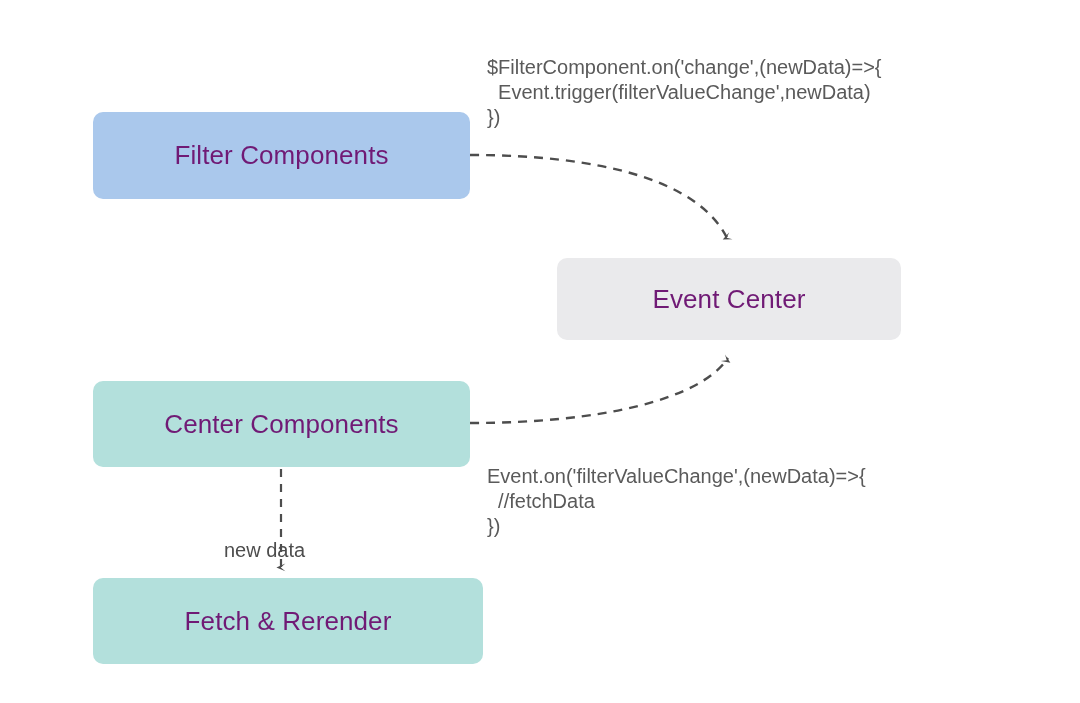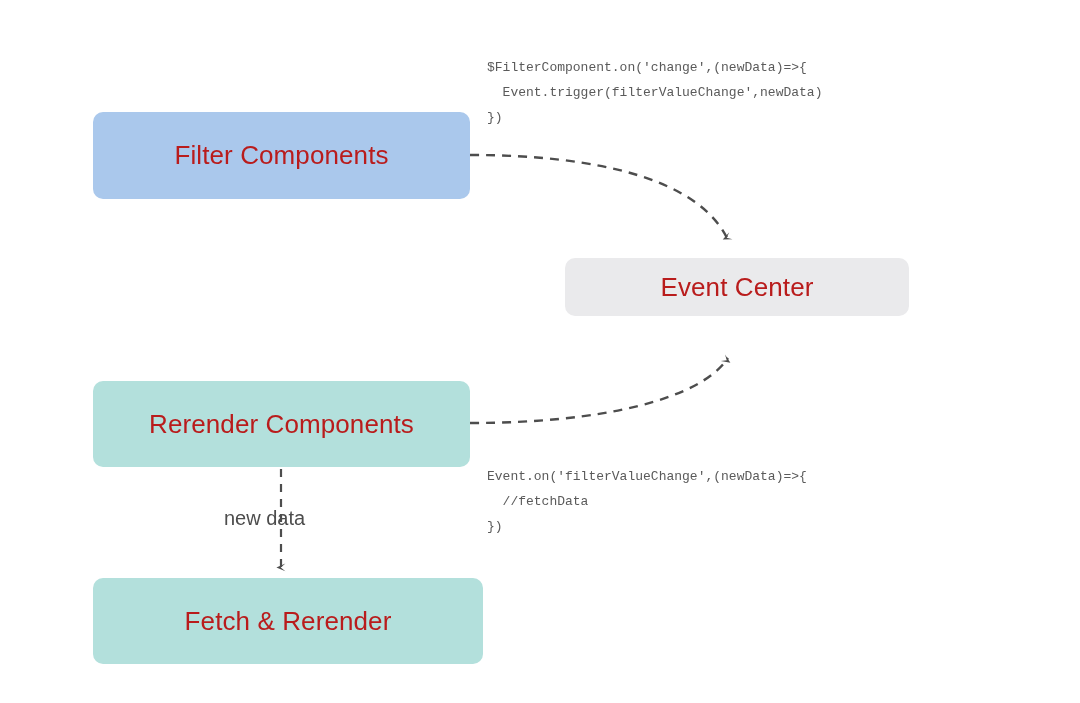--- a/index.html
+++ b/index.html
@@ -26,21 +26,21 @@
   .node {
     position: absolute;
     box-sizing: border-box;
     display: flex;
     align-items: center;
     justify-content: center;
     border-radius: 10px;
     font-family: "Liberation Sans", sans-serif;
     font-size: 26px;
     font-weight: 400;
-    color: #b91c1c;
+    color: #701a75;
     letter-spacing: 0.1px;
     white-space: nowrap;
     user-select: none;
   }
 
   #node-filter {
     left: 93px;
     top: 112px;
     width: 377px;
     height: 87px;
@@ -60,29 +60,28 @@
     top: 578px;
     width: 390px;
     height: 86px;
     background: #b3e0dc;
   }
 
   #node-eventcenter {
     left: 557px;
     top: 258px;
     width: 344px;
-    height: 58px;
+    height: 82px;
     background: #eaeaec;
-    margin-left: 8px;
   }
 
   .code-block {
     position: absolute;
-    font-family: Liberation Mono, monospace;
-    font-size: 13px;
+    font-family: Liberation Sans, sans-serif;
+    font-size: 20px;
     line-height: 25px;
     color: #5a5a5a;
     white-space: pre;
     user-select: none;
   }
 
   #code-trigger {
     left: 487px;
     top: 55px;
   }
@@ -92,20 +91,21 @@
     top: 464px;
   }
 
   .edge-label {
     position: absolute;
     font-family: "Liberation Sans", sans-serif;
     font-size: 20px;
     color: #4d4d4d;
     white-space: nowrap;
     user-select: none;
+    margin-top: 32px;
   }
 
   #label-newdata {
     left: 224px;
     top: 507px;
   }
 </style>
 </head>
 <body>
 
@@ -126,21 +126,21 @@
 
 <div class="node" id="node-filter">
   <span>Filter Components</span>
 </div>
 
 <div class="node" id="node-eventcenter">
   <span>Event Center</span>
 </div>
 
 <div class="node" id="node-display">
-  <span>Rerender Components</span>
+  <span>Center Components</span>
 </div>
 
 <div class="node" id="node-fetch">
   <span>Fetch &amp; Rerender</span>
 </div>
 
 <div class="code-block" id="code-trigger">$FilterComponent.on('change',(newData)=&gt;{
   Event.trigger(filterValueChange',newData)
 })</div>
 

